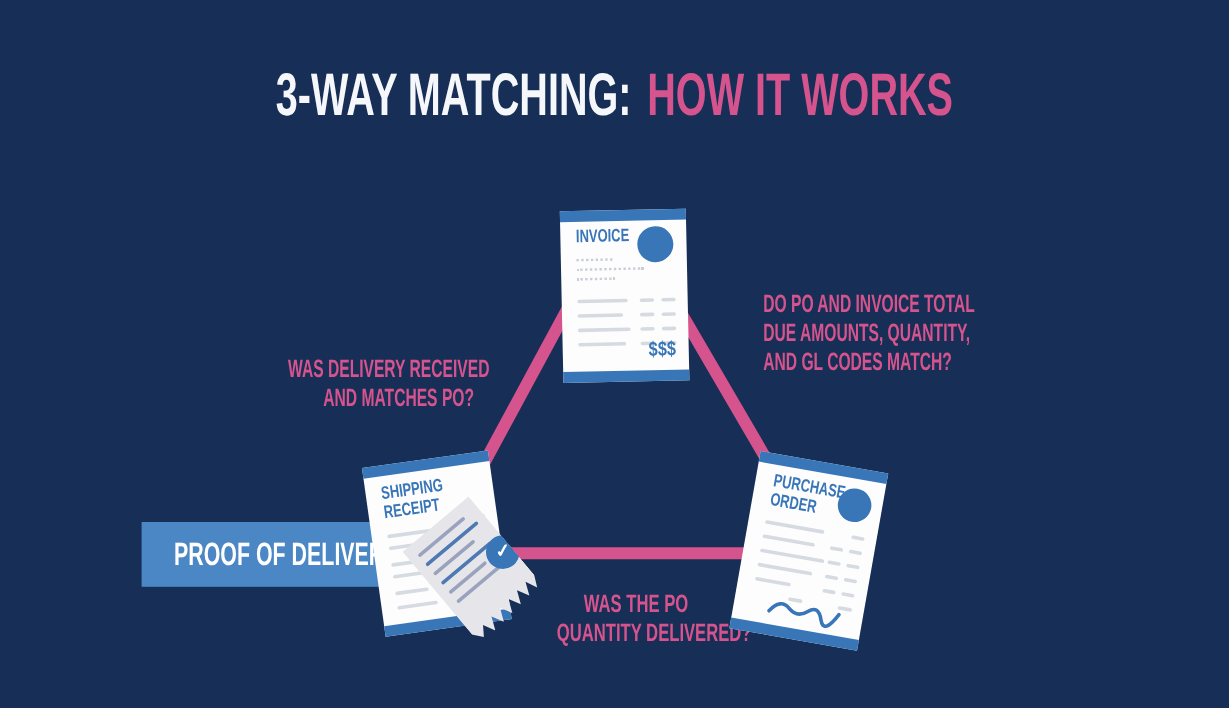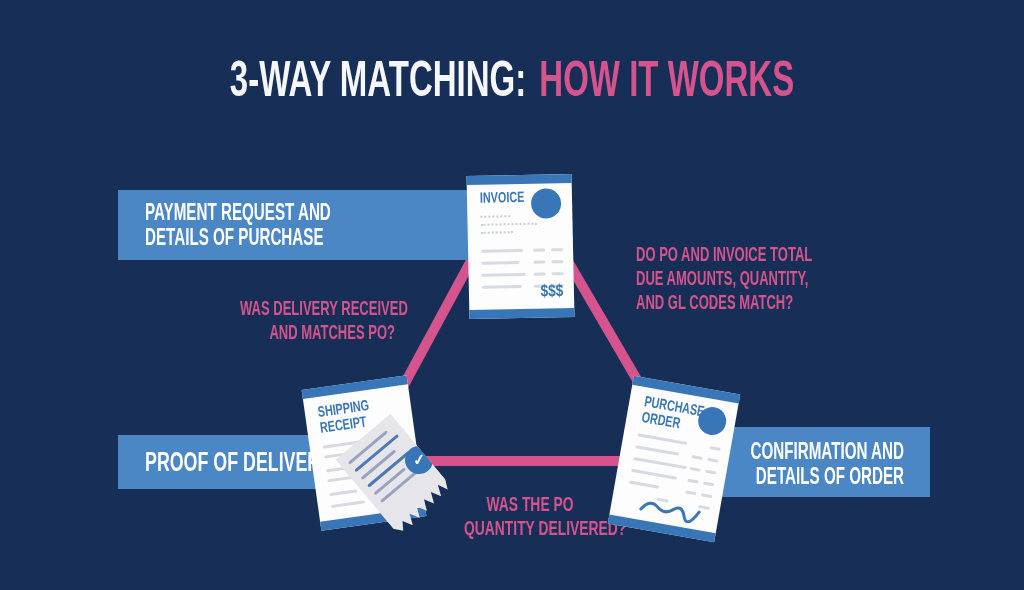--- a/index.html
+++ b/index.html
@@ -75,37 +75,25 @@
     <line x1="492" y1="222" x2="358" y2="470" stroke="#D6548D" stroke-width="10"></line>
     <line x1="545" y1="222" x2="692" y2="474" stroke="#D6548D" stroke-width="10"></line>
     <line x1="352" y1="461" x2="694" y2="461" stroke="#D6548D" stroke-width="10"></line>
   </svg>
 
   <div class="title">
     <span class="t-main">3-WAY MATCHING:</span>
     <span class="t-accent">HOW IT WORKS</span>
   </div>
 
-  <div class="banner banner-payment">
-    <div class="banner-inner">
-      <div>PAYMENT REQUEST AND</div>
-      <div>DETAILS OF PURCHASE</div>
-    </div>
-  </div>
 
   <div class="banner banner-delivery">
     <div class="banner-inner">PROOF OF DELIVERY</div>
   </div>
 
-  <div class="banner banner-order">
-    <div class="banner-inner right">
-      <div>CONFIRMATION AND</div>
-      <div>DETAILS OF ORDER</div>
-    </div>
-  </div>
 
   <div class="question q-po-invoice">
     <div>DO PO AND INVOICE TOTAL</div>
     <div>DUE AMOUNTS, QUANTITY,</div>
     <div>AND GL CODES MATCH?</div>
   </div>
 
   <div class="question q-delivery">
     <div>WAS DELIVERY RECEIVED</div>
     <div>AND MATCHES PO?</div>

